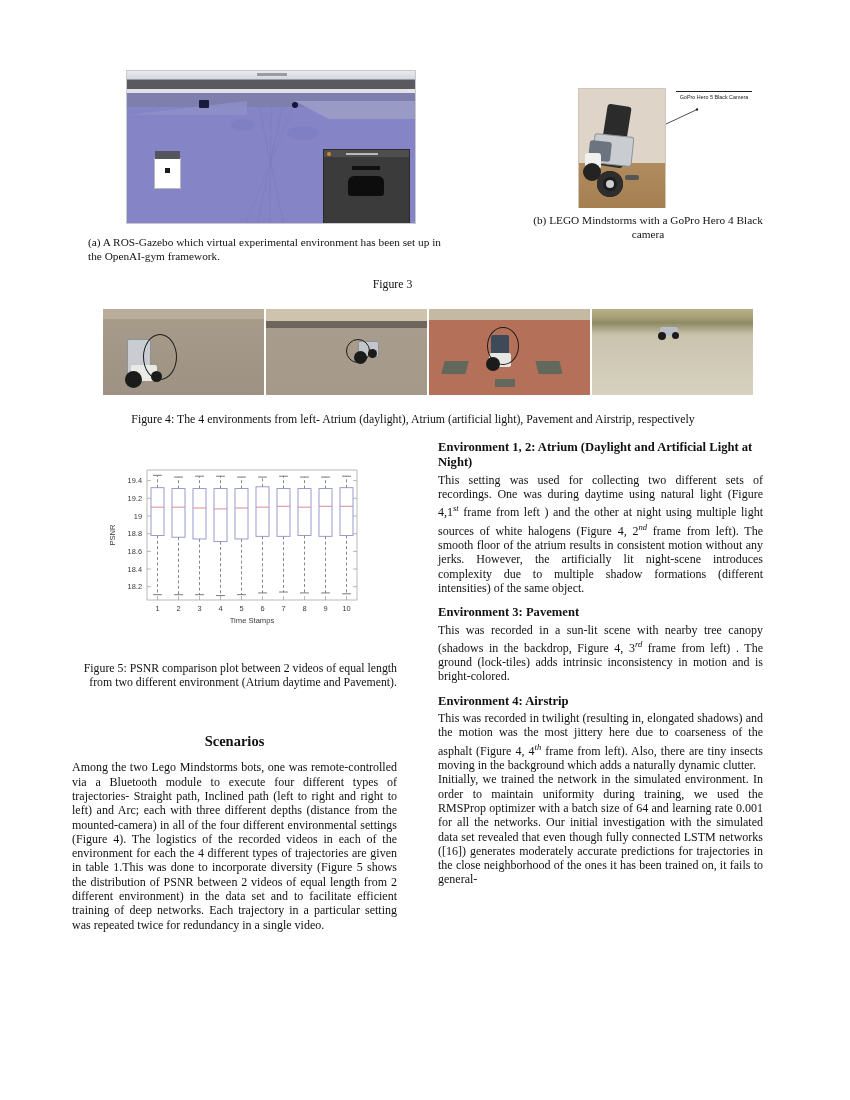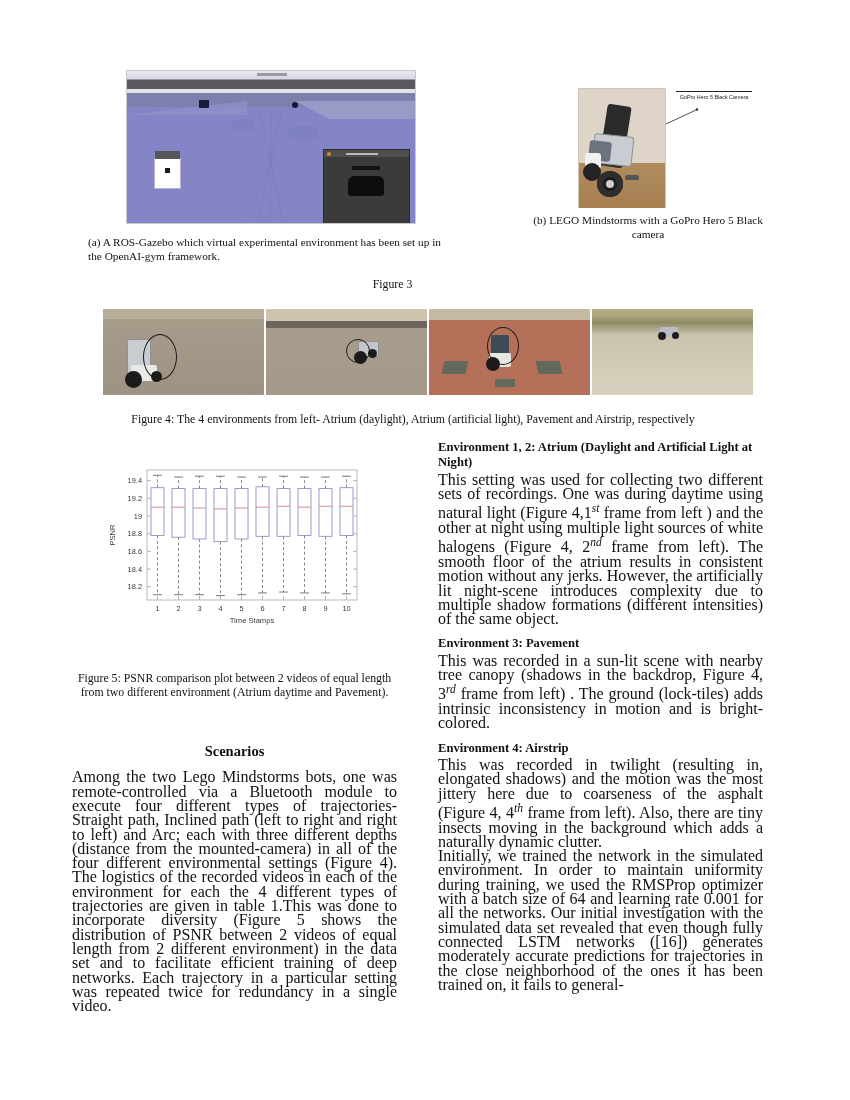--- a/index.html
+++ b/index.html
@@ -274,43 +274,43 @@
 
   
   .chart-box{
     position:relative;
     width:268px; height:175px;
     margin: 8px auto 0 auto;
   }
   .chart-svg{ display:block; }
 
   .fig5-caption{
-    margin-top: 36px;
+    margin-top: 26px;
     font-size: 11.8px;
     line-height: 14.2px;
-    text-align: center;
+    text-align: right;
   }
 
   .section-head{
     text-align:center;
     font-weight:bold;
     font-size:14.5px;
     margin: 44px 0 10px 0;
   }
   .sub-head{
     font-weight:bold;
     font-size:12.6px;
     line-height:15.4px;
     margin: 0 0 2px 0;
   }
   .sub-head.spaced{ margin-top:10px; }
 
   p.body{
     margin:0;
-    font-size:16px;
+    font-size:12px;
     line-height:14.3px;
     text-align:justify;
     text-justify: inter-word;
     hyphens: none;
   }
 
   .rhead{
     text-align:center;
     font-weight:bold;
     font-size:14.5px;
@@ -360,21 +360,21 @@
         <div class="lego-wheel1"></div>
         <div class="lego-axle"></div>
       </div>
       <svg class="lego-callout-line" viewBox="0 0 92 120">
         <line x1="2" y1="36" x2="32" y2="22" stroke="#222" stroke-width="0.8"></line>
         <circle cx="33" cy="21.5" r="1.2" fill="#222"></circle>
       </svg>
       <div class="lego-label">GoPro Hero 5 Black Camera</div>
     </div>
 
-    <div class="fig3b-caption">(b) LEGO Mindstorms with a GoPro Hero 5 Black camera</div>
+    <div class="fig3b-caption">(b) LEGO Mindstorms with a GoPro Hero 4 Black camera</div>
 
     <div class="fig3-label">Figure 3</div>
   </div>
 
   <div class="fig4-row">
     <div class="f4 f4-1">
       <div class="bot" style="left:24px;top:30px;width:22px;height:34px;background:#c9ccd1;border:1px solid #8e939a;"></div>
       <div class="bot" style="left:28px;top:56px;width:26px;height:16px;background:#e9e9e6;"></div>
       <div class="hoop" style="left:40px;top:25px;width:32px;height:44px;"></div>
       <div class="wheel" style="left:22px;top:62px;width:17px;height:17px;"></div>

